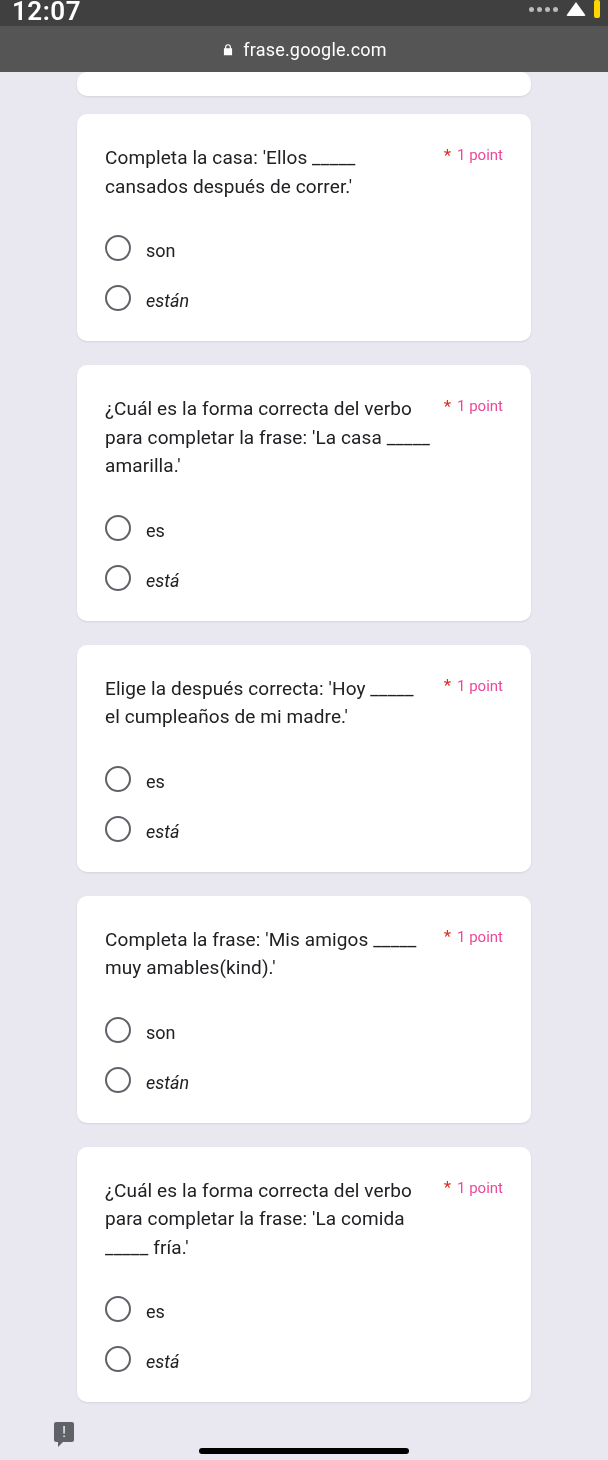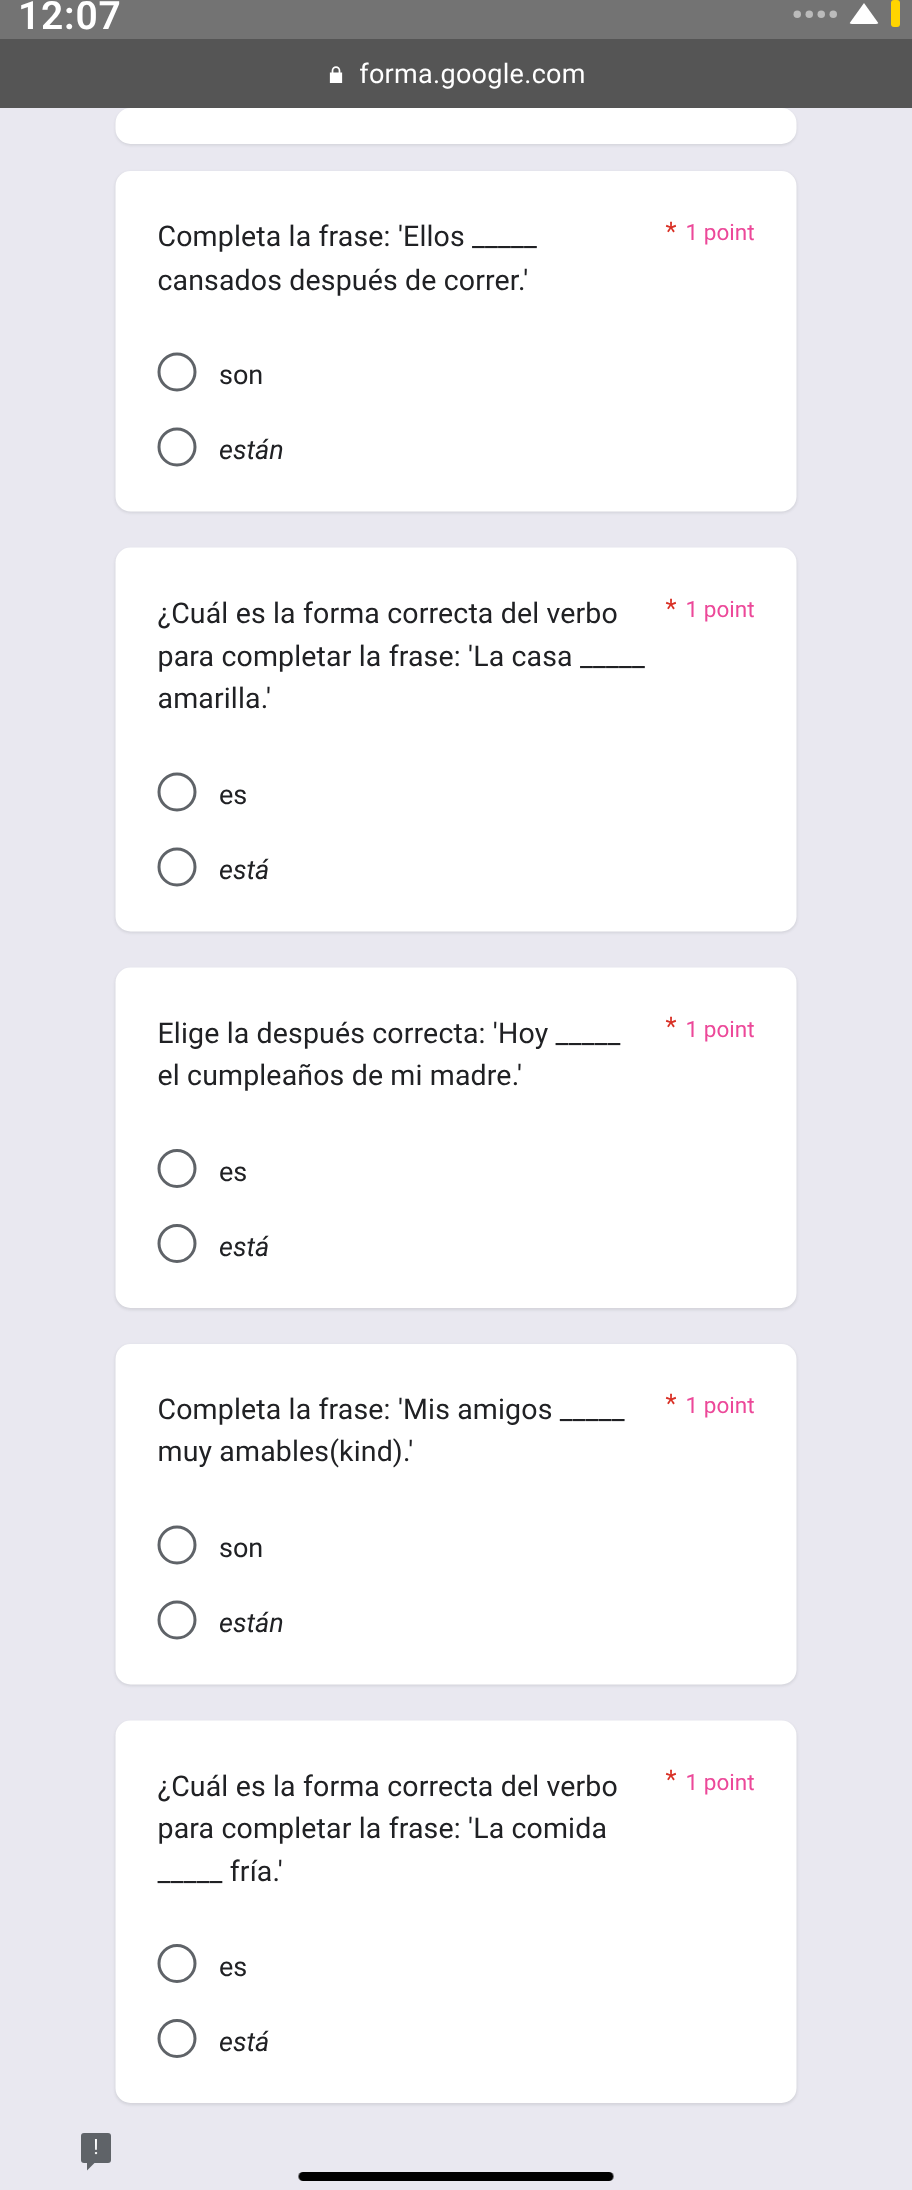--- a/index.html
+++ b/index.html
@@ -5,21 +5,21 @@
   html, body {
     margin: 0;
     padding: 0;
     width: 608px;
     font-family: Roboto, "Helvetica Neue", Arial, sans-serif;
     background: #e9e8f0;
     color: #202124;
   }
   .statusbar {
     height: 26px;
-    background: #737373;
+    background: #404040;
     color: #fff;
     position: relative;
   }
   .statusbar .time {
     position: absolute;
     left: 12px;
     top: -4px;
     font-size: 26px;
     font-weight: 600;
     letter-spacing: 0.5px;
@@ -186,29 +186,29 @@
     <div class="battery"></div>
   </div>
 </div>
 
 <div class="addrbar">
   <span class="lock">
     <svg viewBox="0 0 24 24">
         <path d="M17 9V7a5 5 0 0 0-10 0v2H5v12h14V9h-2zm-8 0V7a3 3 0 1 1 6 0v2H9z"></path>
       </svg>
   </span>
-  <span class="url">forma.google.com</span>
+  <span class="url">frase.google.com</span>
 </div>
 
 <div class="page">
   <div class="card-stub"></div>
 
   <div class="card">
     <div class="qhead">
-      <div class="qtitle">Completa la frase: 'Ellos _____ cansados después de correr.'</div>
+      <div class="qtitle">Completa la casa: 'Ellos _____ cansados después de correr.'</div>
       <div class="points-wrap">
         <span class="req">*</span>
         <span class="points">1 point</span>
       </div>
     </div>
     <div class="options">
       <div class="option">
         <span class="radio"></span>
         <span class="option-label">son</span>
       </div>

